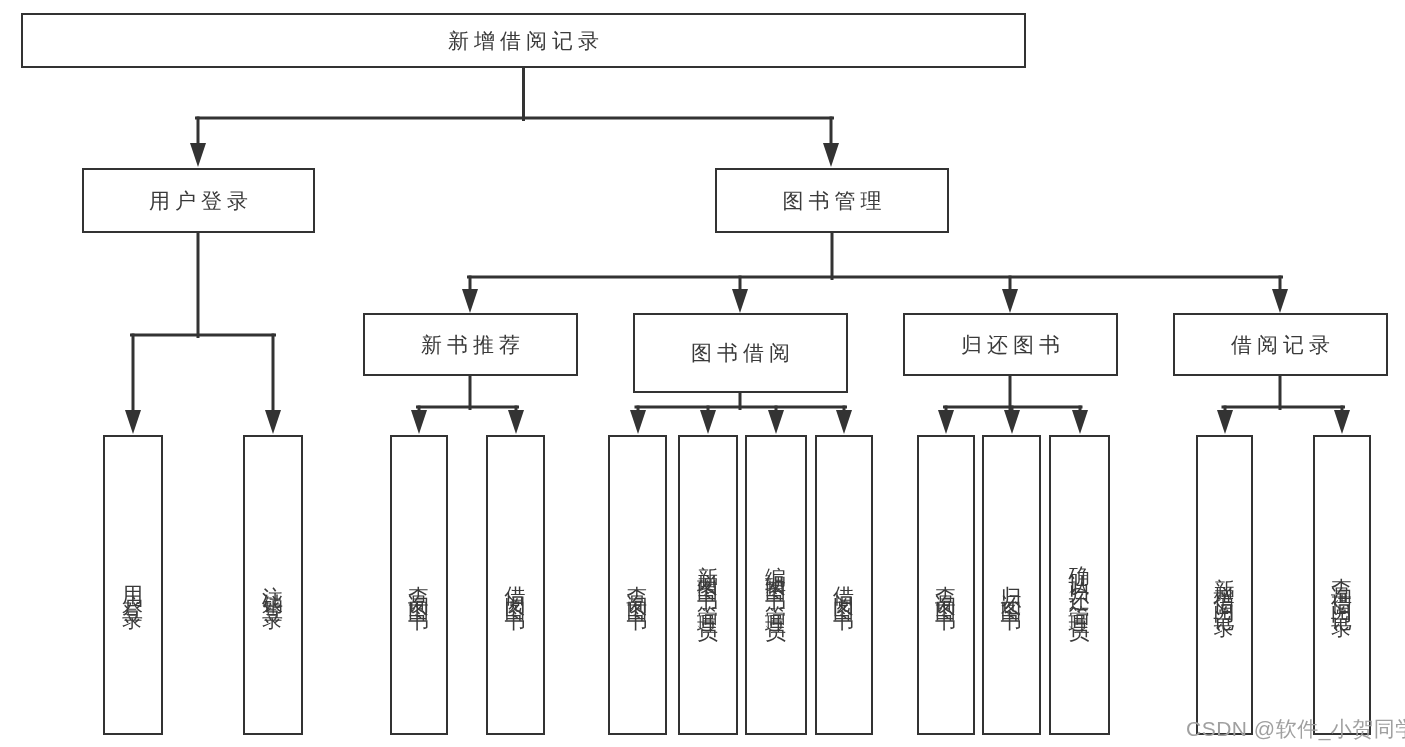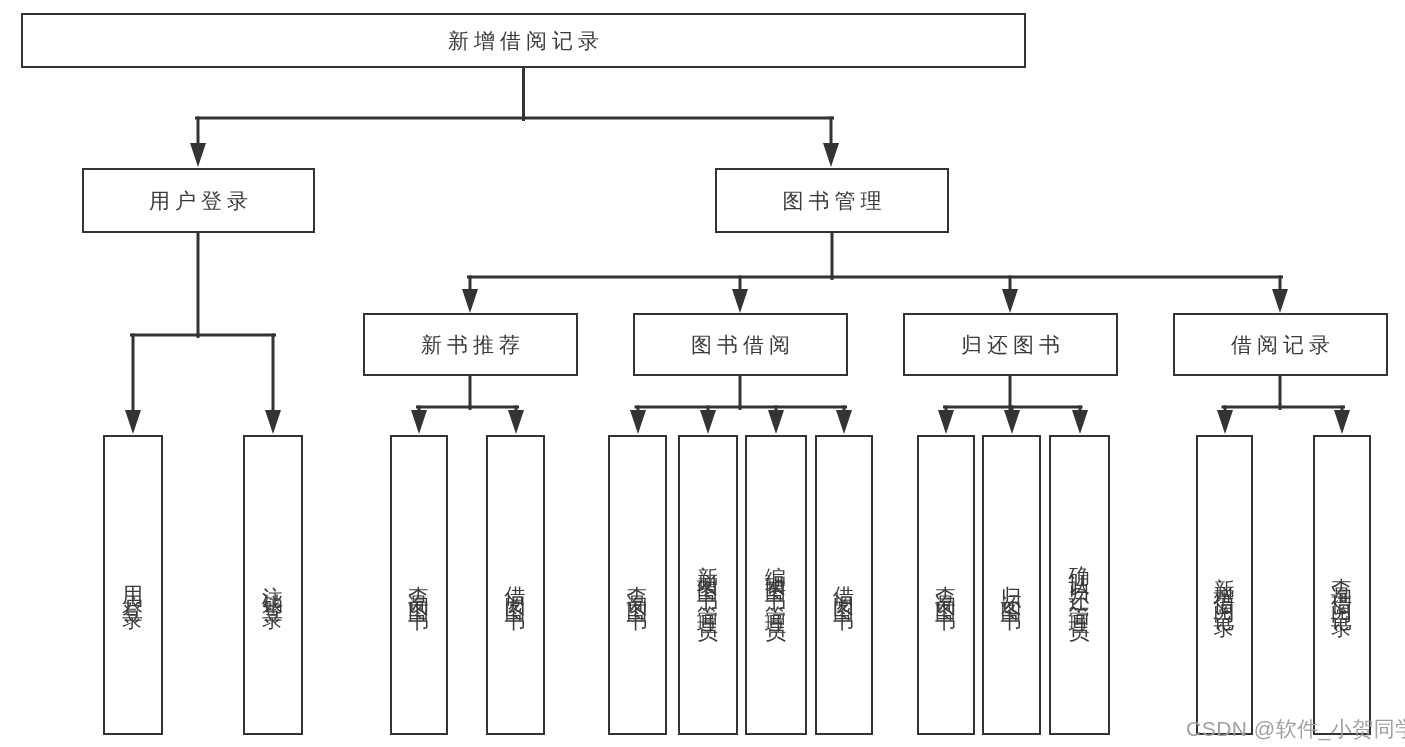--- a/index.html
+++ b/index.html
@@ -120,21 +120,21 @@
   <div class="node" style="left:82px; top:168px; width:233px; height:65px;">
     <span class="hlabel">用户登录</span>
   </div>
   <div class="node" style="left:715px; top:168px; width:234px; height:65px;">
     <span class="hlabel">图书管理</span>
   </div>
 
   <div class="node" style="left:363px; top:313px; width:215px; height:63px;">
     <span class="hlabel">新书推荐</span>
   </div>
-  <div class="node" style="left:633px; top:313px; width:215px; height:63px;">
+  <div class="node" style="left:633px; top:313px; width:215px; height:80px;">
     <span class="hlabel">图书借阅</span>
   </div>
   <div class="node" style="left:903px; top:313px; width:215px; height:63px;">
     <span class="hlabel">归还图书</span>
   </div>
   <div class="node" style="left:1173px; top:313px; width:215px; height:63px;">
     <span class="hlabel">借阅记录</span>
   </div>
 
   <div class="node" style="left:103px; top:435px; width:60px; height:300px;">

